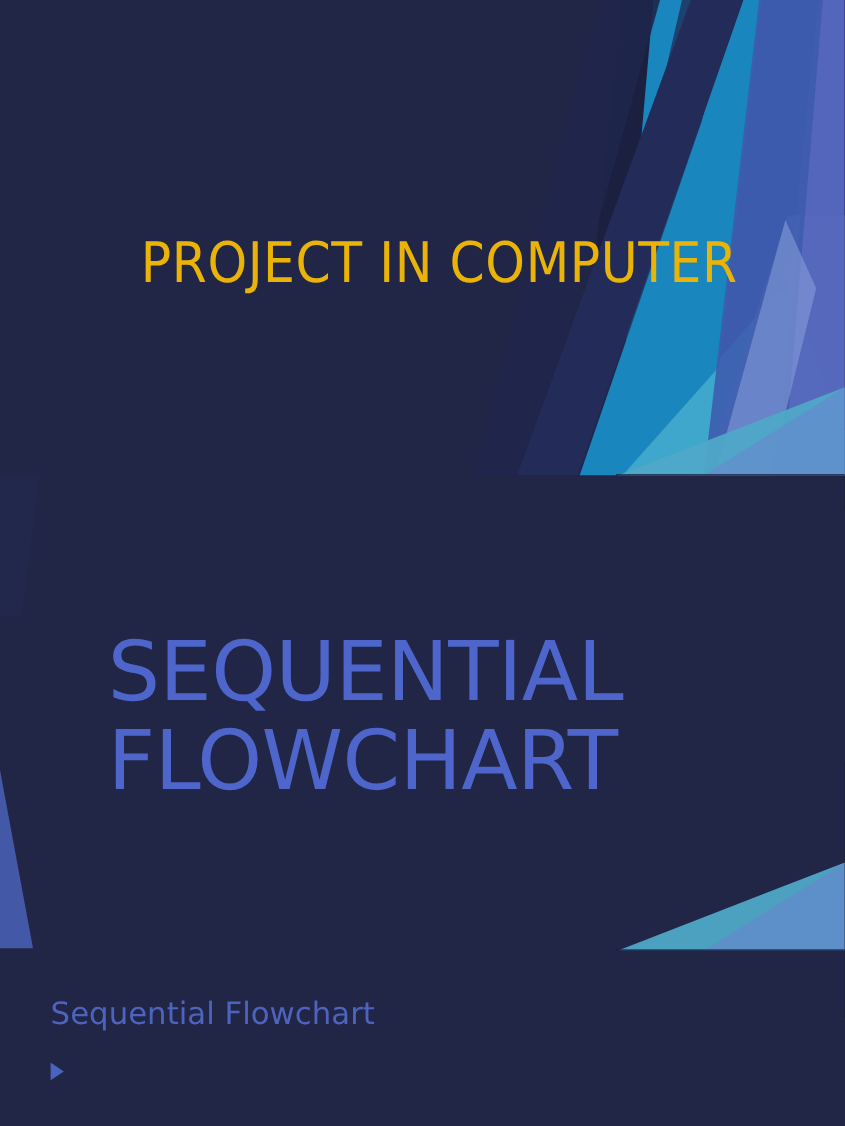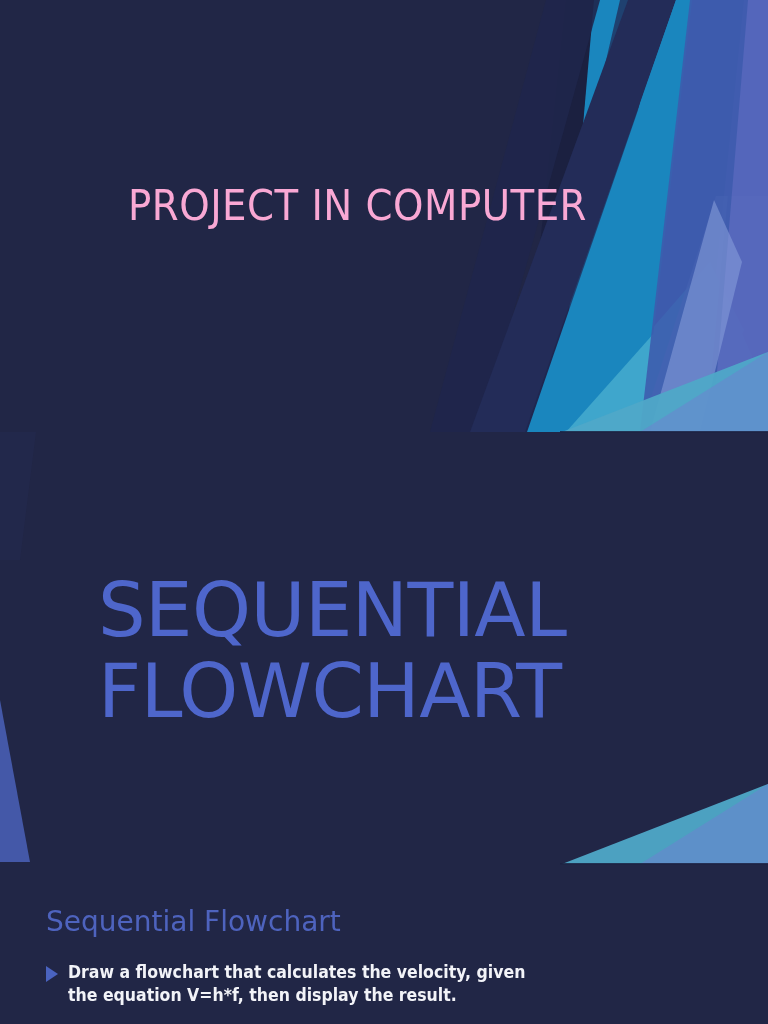--- a/index.html
+++ b/index.html
@@ -26,27 +26,27 @@
   .layer-content {
     position: absolute;
     inset: 0;
     z-index: 5;
   }
 
   
   #kicker-title {
     position: absolute;
     left: 128px;
-    top: 183px;
+    top: 213px;
     width: 470px;
     font-family: "DejaVu Sans Condensed", "Liberation Sans Narrow", "Liberation Sans", sans-serif;
-    font-size: 43px;
+    font-size: 51px;
     line-height: 1.05;
     letter-spacing: 0.5px;
-    color: #f9a8d4;
+    color: #eab308;
     font-weight: 400;
     white-space: nowrap;
   }
 
   
   #main-title {
     position: absolute;
     left: 98px;
     top: 570px;
     width: 470px;
@@ -205,18 +205,17 @@
 
     <div id="kicker-title">PROJECT IN COMPUTER</div>
 
     <div id="main-title">SEQUENTIAL FLOWCHART</div>
 
     <div id="notes-block">
       <div id="notes-heading">Sequential Flowchart</div>
 
       <div class="bullet-row">
         <span class="bullet-mark"></span>
-        <span class="bullet-text">Draw a flowchart that calculates the velocity, given the equation V=h*f, then display the result.</span>
       </div>
     </div>
 
   </div>
 </div>
 
 </body></html>

